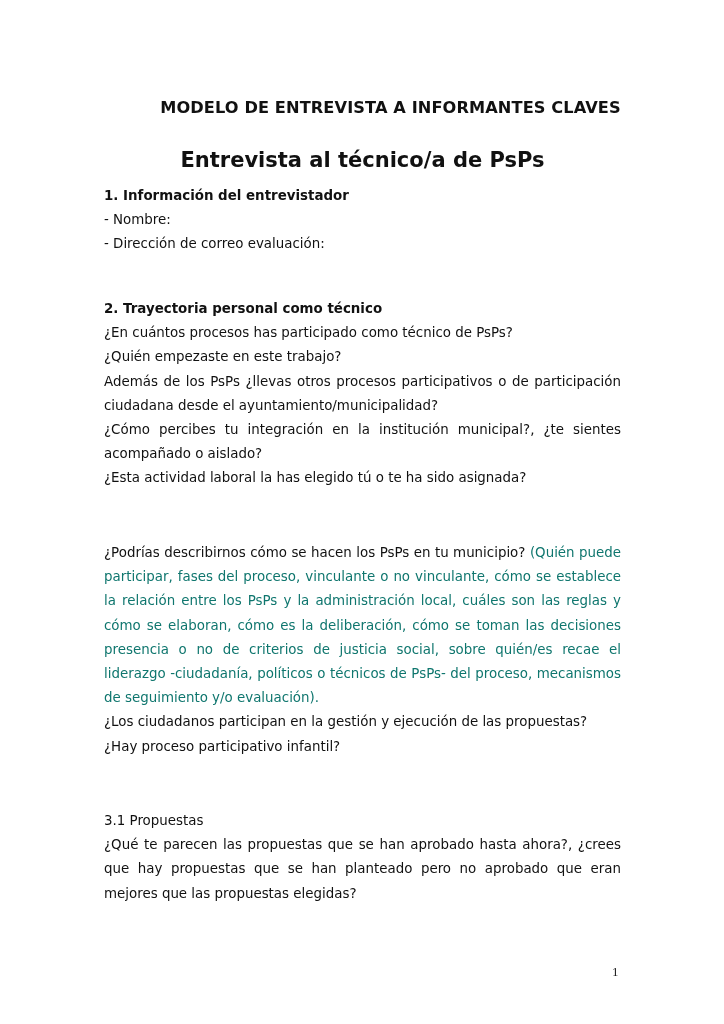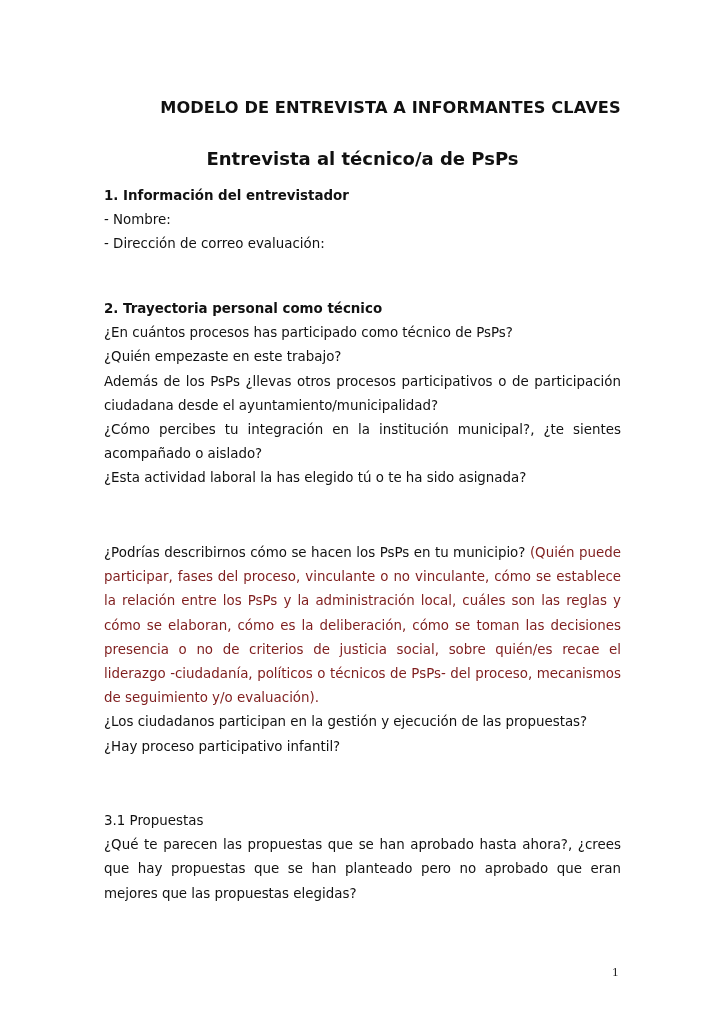--- a/index.html
+++ b/index.html
@@ -36,41 +36,41 @@
       font-size: 16.2px;
       letter-spacing: 0.1px;
       margin: 12px;
     }
     .doc-subtitle {
       position: absolute;
       left: 0; top: 148px;
       width: 517px;
       text-align: center;
       font-weight: bold;
-      font-size: 18px;
+      font-size: 21px;
       margin: 0;
     }
     .body-block {
       position: absolute;
       left: 0;
       width: 517px;
       font-size: 13.4px;
       line-height: 24.2px;
     }
     .section-heading {
       font-weight: bold;
       margin: 0;
       font-size: 13.4px;
     }
     p { margin: 0; }
     .justify {
       text-align: justify;
       text-align-last: left;
     }
-    .green { color: #7f1d1d; }
+    .green { color: #0f766e; }
     .page-number {
       position: absolute;
       left: 612px;
       top: 964px;
       font-family: "Liberation Serif", "DejaVu Serif", serif;
       font-size: 13px;
       color: #222222;
     }
   </style>
 </head>

